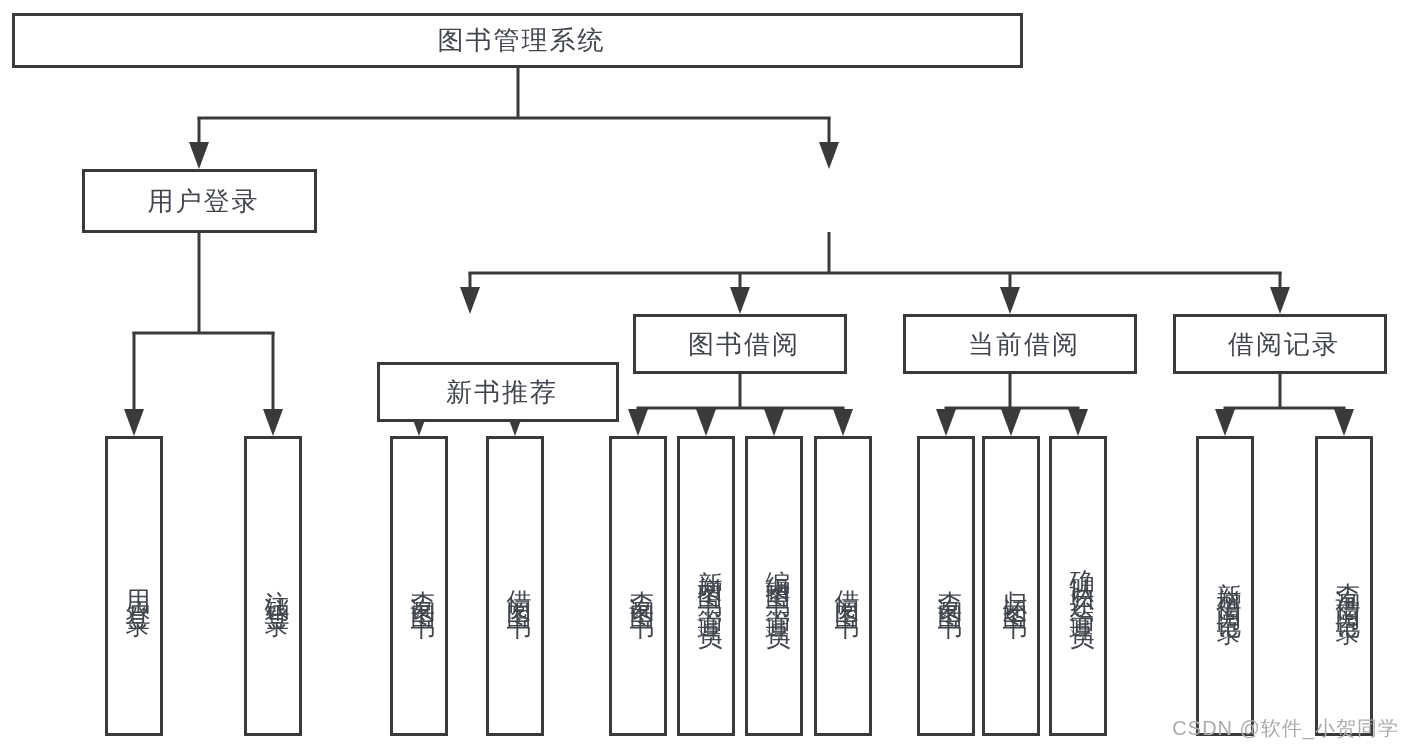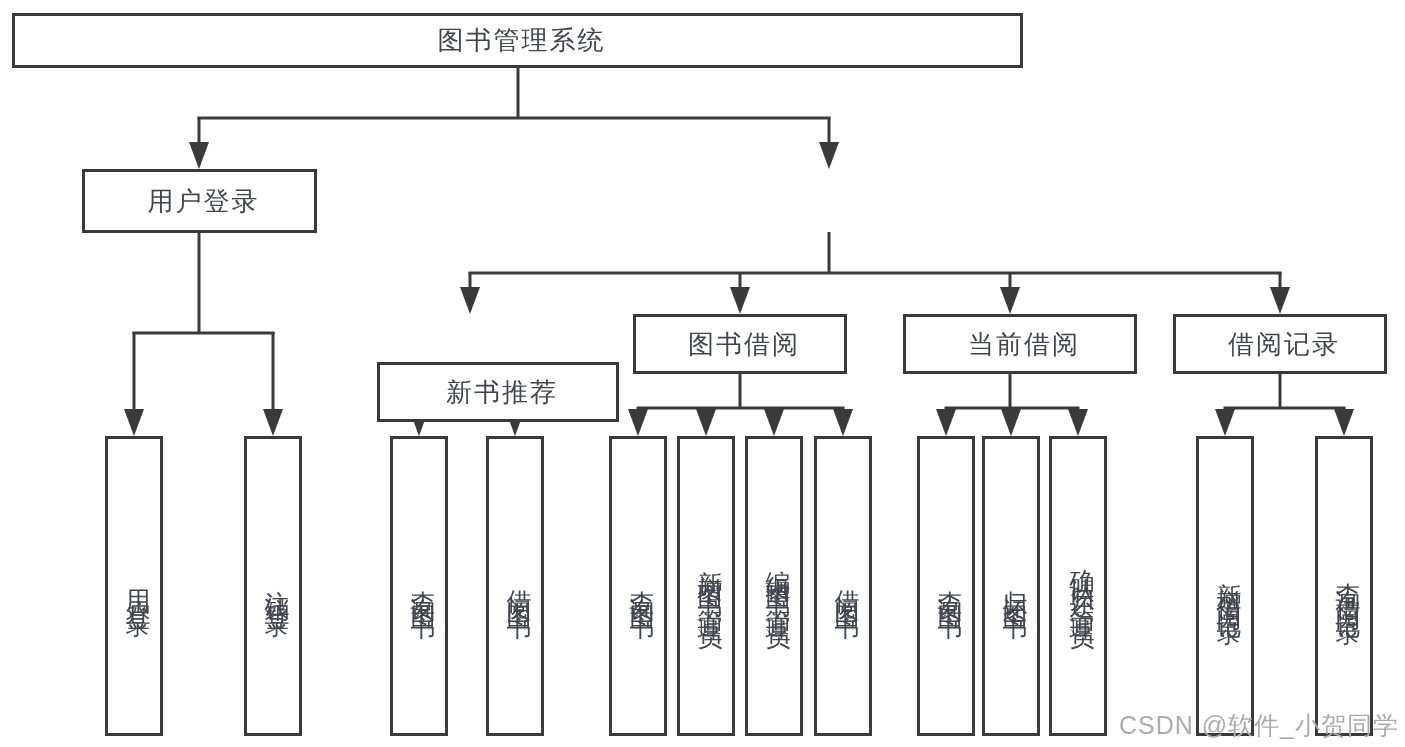--- a/index.html
+++ b/index.html
@@ -55,21 +55,21 @@
   }
   .node.v .vtext {
     writing-mode: vertical-rl;
     letter-spacing: 8px;
     line-height: 1;
   }
   .watermark {
     position: absolute;
     right: 6px;
     bottom: 5px;
-    font-size: 25px;
+    font-size: 20px;
     letter-spacing: 1px;
     color: var(--watermark);
     z-index: 5;
   }
 </style>
 </head>
 <body>
 
 <div class="canvas">
 

